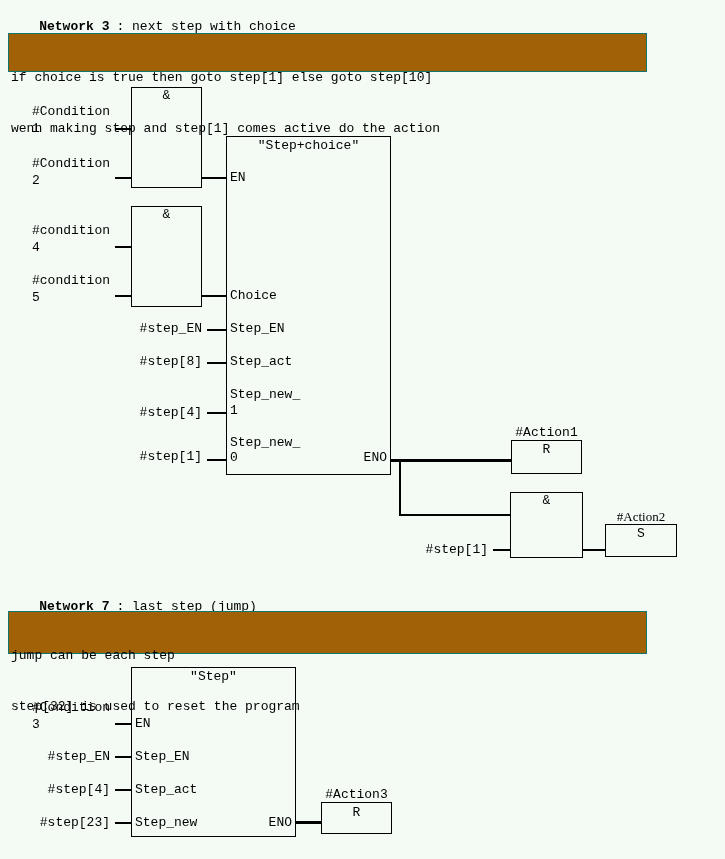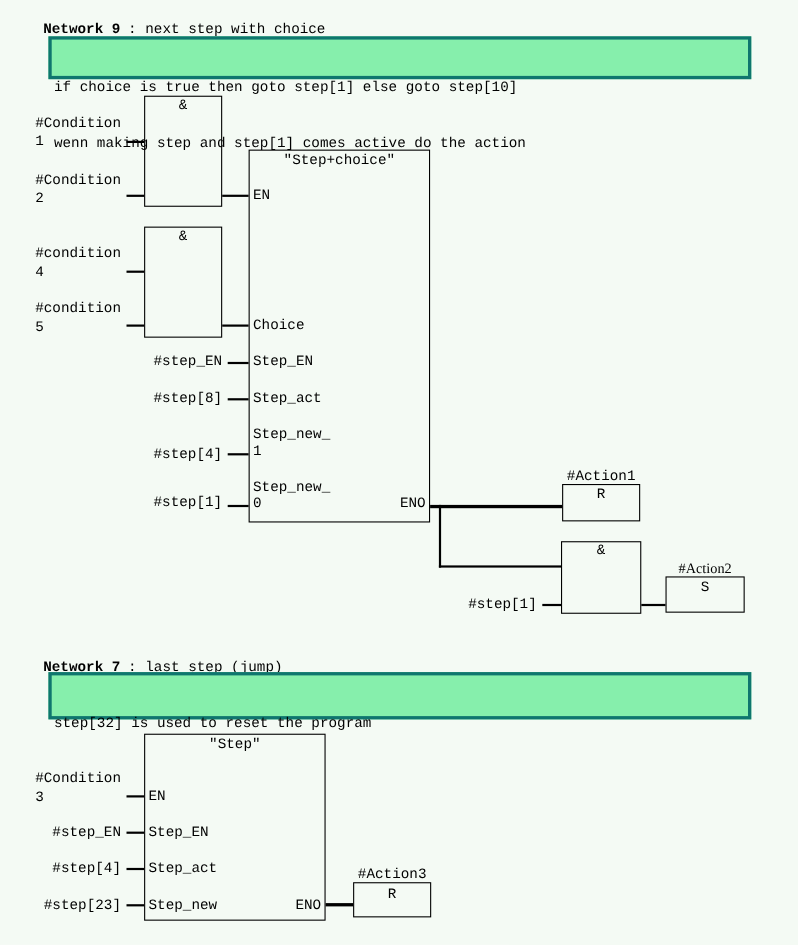--- a/index.html
+++ b/index.html
@@ -7,33 +7,33 @@
     position:relative; width:725px; height:859px;
     background:#f4faf4; color:#000;
     font-family:"Liberation Mono","DejaVu Sans Mono",monospace;
     font-size:13px; overflow:hidden;
   }
   .t  { position:absolute; white-space:pre; line-height:13px; }
   .b  { font-weight:bold; }
   .ttl-rest { margin-left:7px; }
   .box { position:absolute; border:1px solid #000; box-sizing:border-box; background:transparent; }
   .comment {
-    position:absolute; border:3px solid #0f766e; box-sizing:border-box;
-    background:#86efac; padding:1px 2px 0 2px; line-height:17px; white-space:pre;margin-left:36px;
+    position:absolute; border:1px solid #0f766e; box-sizing:border-box;
+    background:#a16207; padding:1px 2px 0 2px; line-height:17px; white-space:pre;
   }
   .ln { position:absolute; background:#000; }
   .ctr { text-align:center; }
 </style>
 </head>
 <body>
 
 <div class="canvas">
 
   <div class="t" style="left:8px; top:7px;">
-    <span class="b">Network 9</span><span class="ttl-rest">: next step with choice</span>
+    <span class="b">Network 3</span><span class="ttl-rest">: next step with choice</span>
   </div>
 
   <div class="comment" style="left:8px; top:33px; width:639px; height:39px;">
     <div>if choice is true then goto step[1] else goto step[10]</div>
     <div>wenn making step and step[1] comes active do the action</div>
   </div>
 
   <div class="box" style="left:131px; top:87px; width:71px; height:101px;"></div>
   <div class="t ctr" style="left:131px; top:89px; width:71px;">&amp;</div>
 
@@ -96,20 +96,21 @@
 
   <div class="t ctr" style="left:605px; top:510px; width:72px;font-family:Liberation Serif, serif;">#Action2</div>
   <div class="box" style="left:605px; top:524px; width:72px; height:33px;"></div>
   <div class="t ctr" style="left:605px; top:527px; width:72px;">S</div>
 
   <div class="t" style="left:8px; top:587px;">
     <span class="b">Network 7</span><span class="ttl-rest">: last step (jump)</span>
   </div>
 
   <div class="comment" style="left:8px; top:611px; width:639px; height:43px;">
+    <div>jump can be each step</div>
     <div>step[32] is used to reset the program</div>
   </div>
 
   <div class="box" style="left:131px; top:667px; width:165px; height:170px;"></div>
   <div class="t ctr" style="left:131px; top:670px; width:165px;">"Step"</div>
   <div class="t" style="left:135px; top:717px;">EN</div>
   <div class="t" style="left:135px; top:750px;">Step_EN</div>
   <div class="t" style="left:135px; top:783px;">Step_act</div>
   <div class="t" style="left:135px; top:816px;">Step_new</div>
   <div class="t" style="right:433px; top:816px;">ENO</div>

